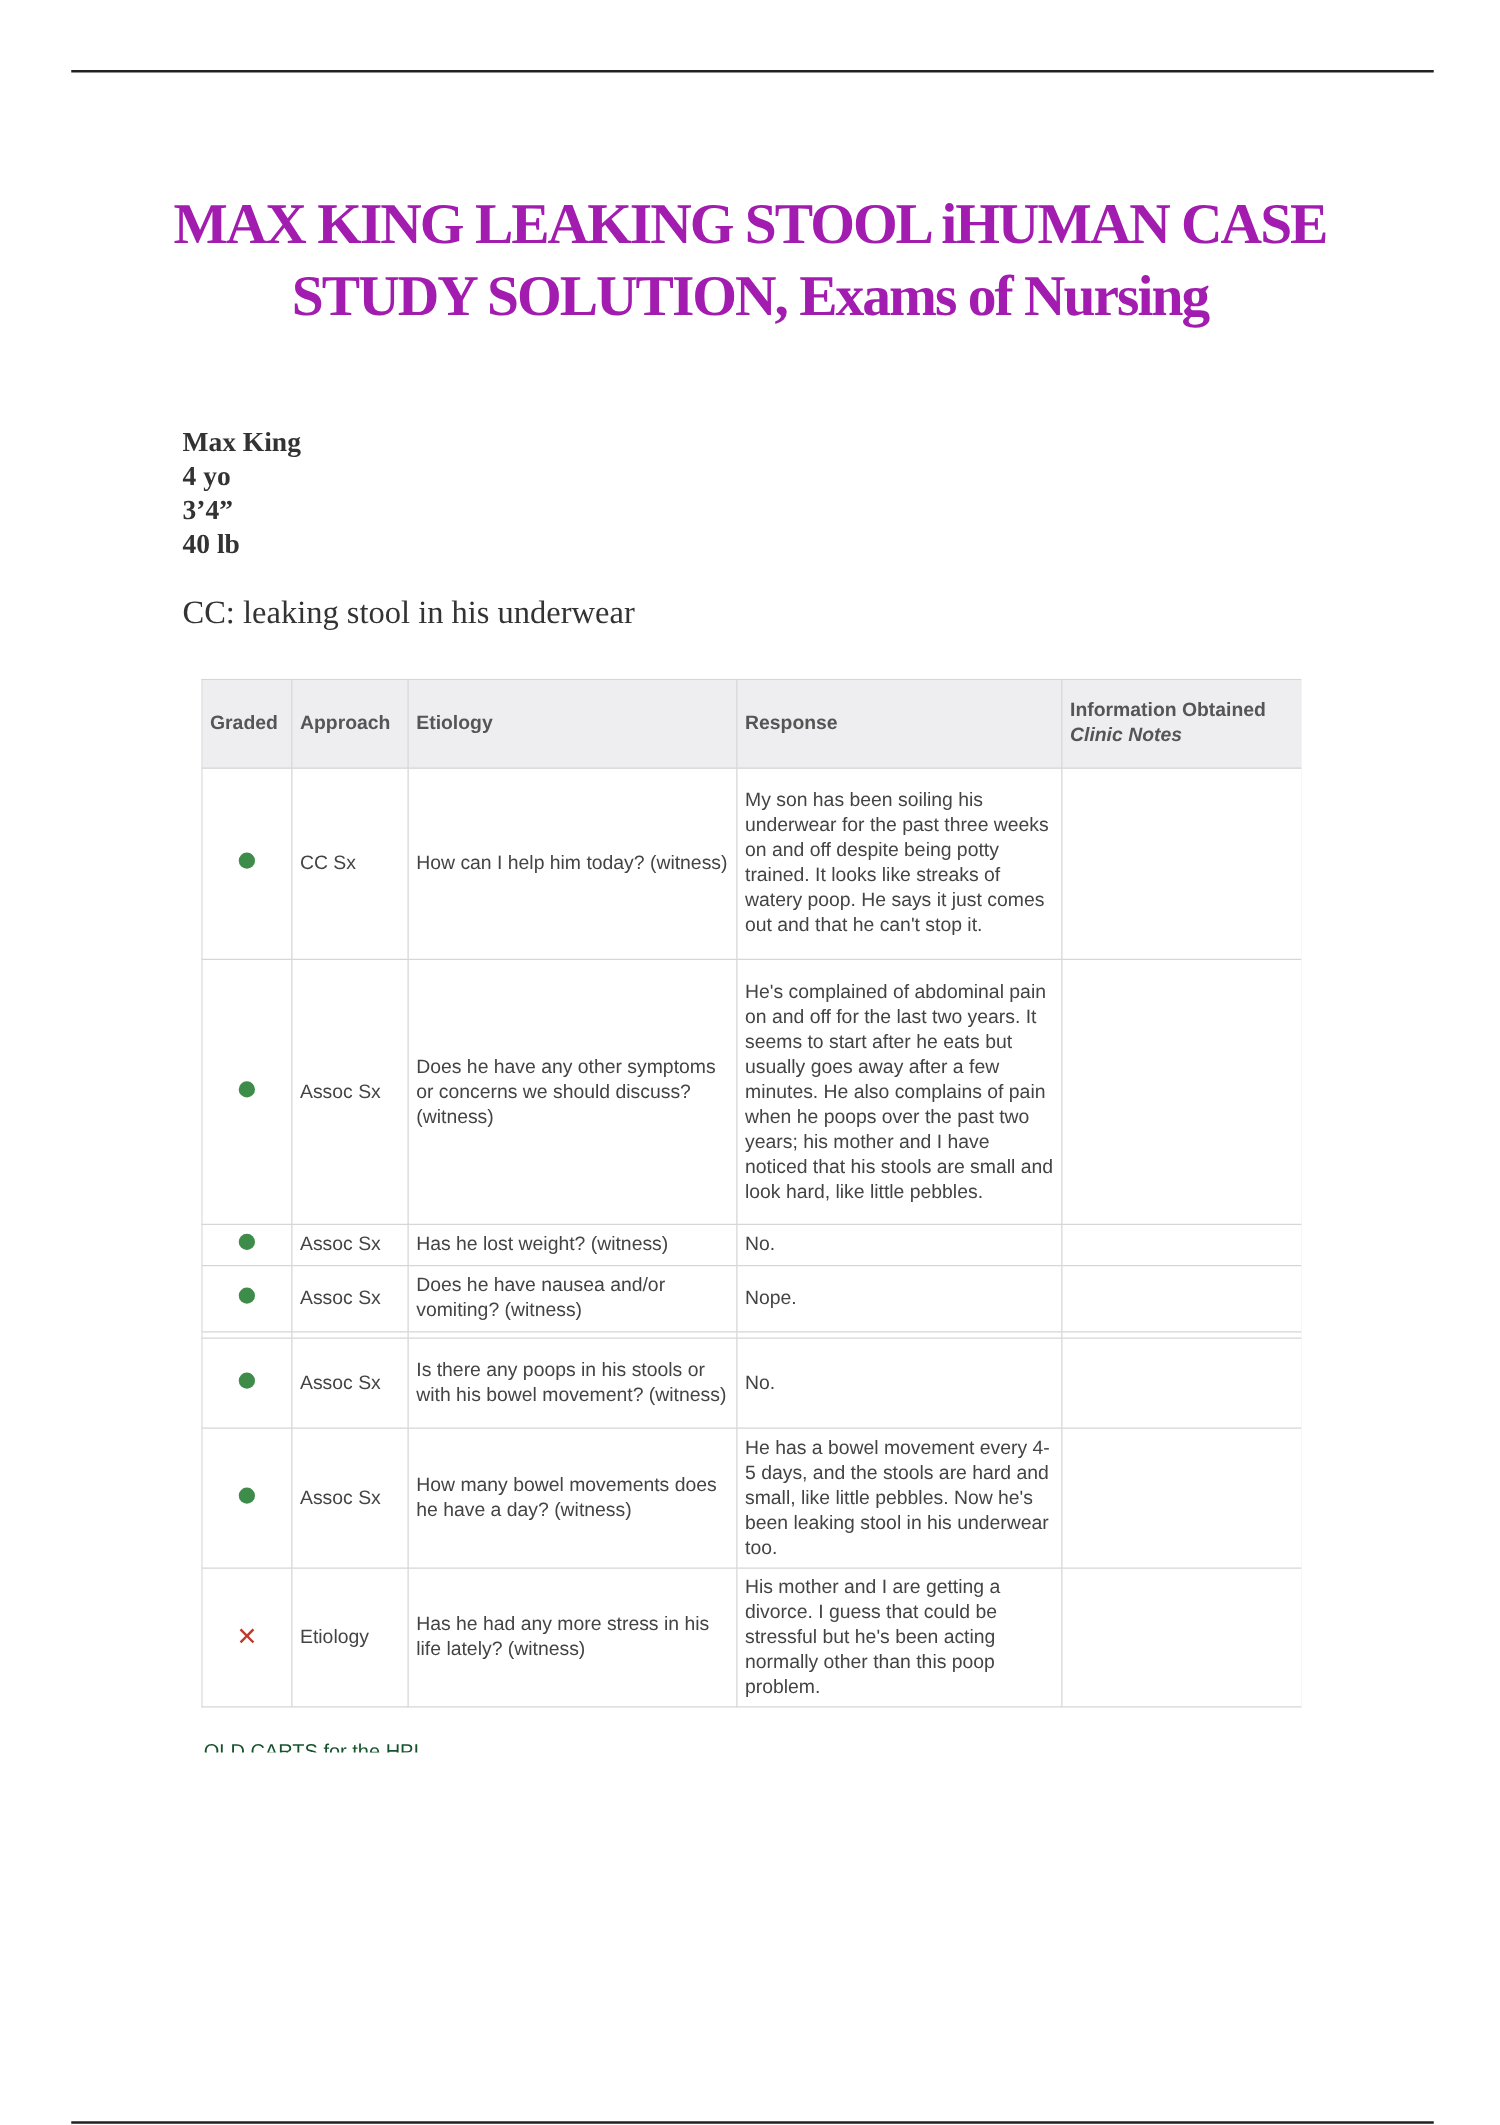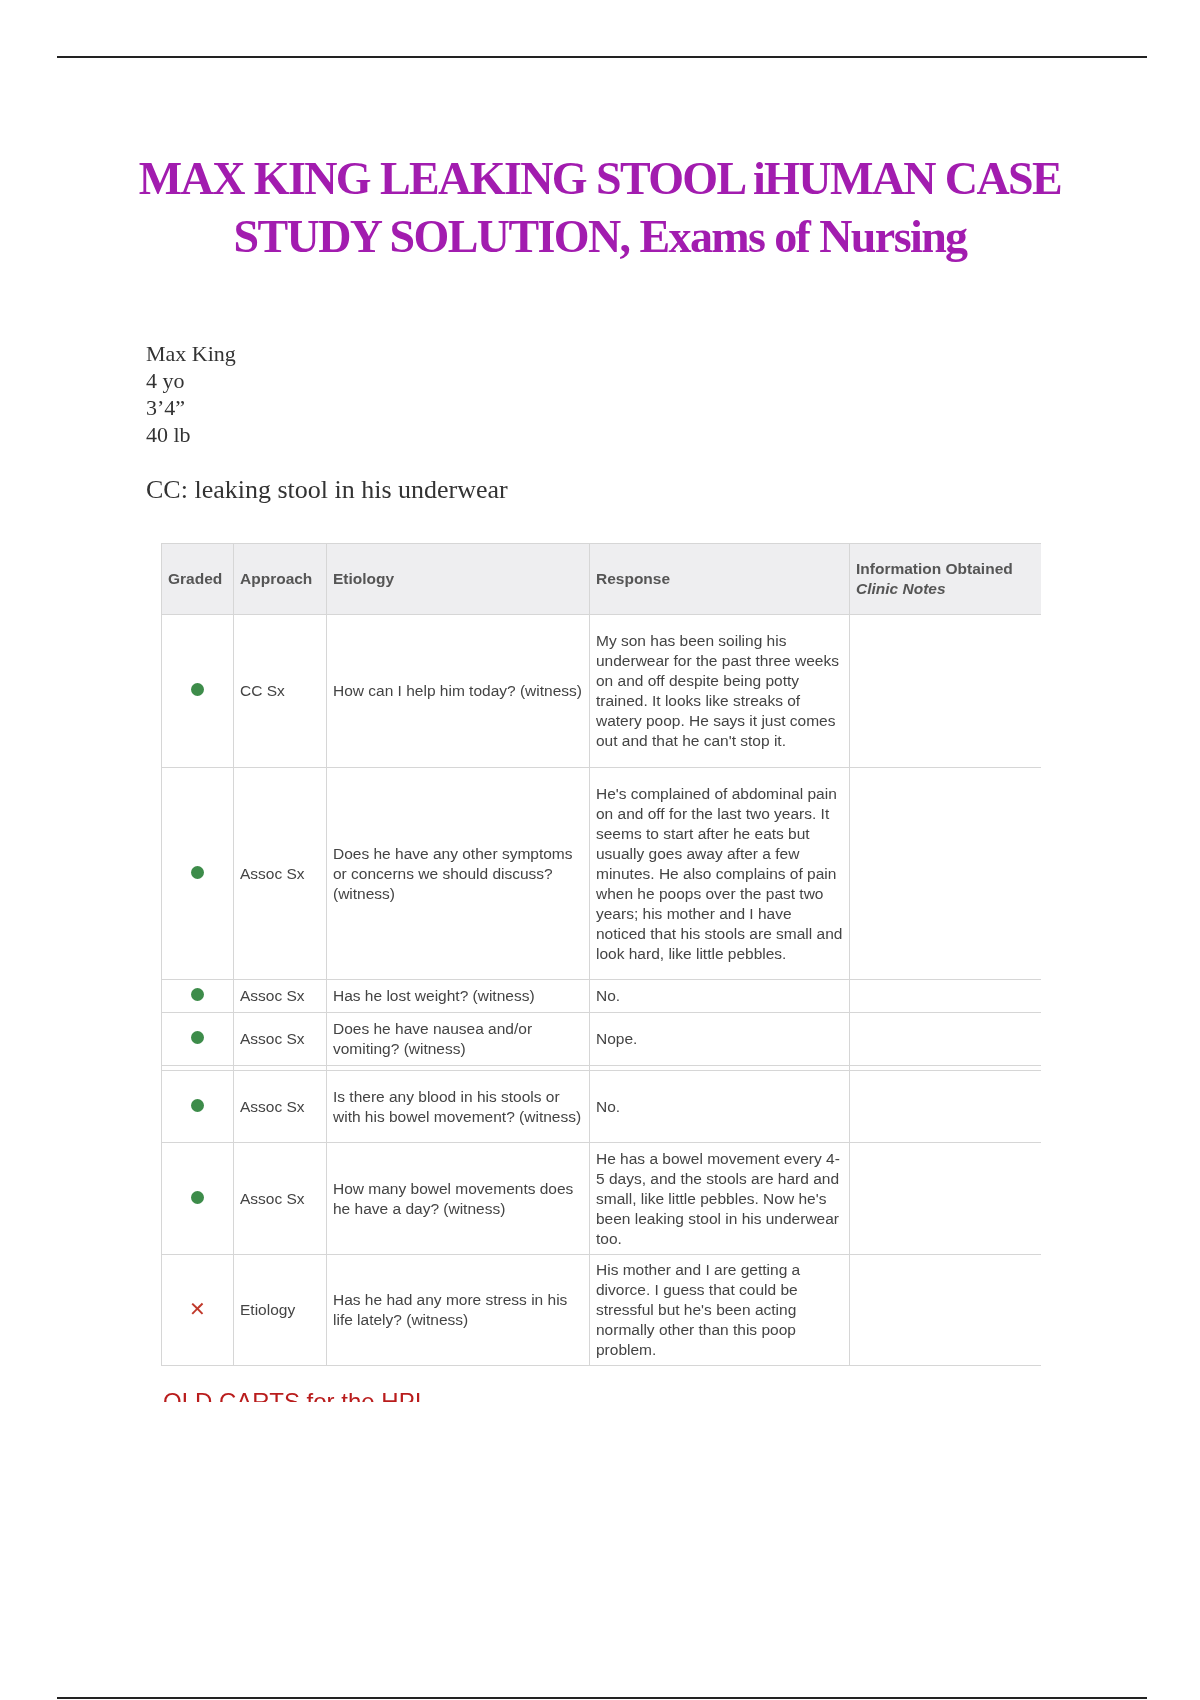--- a/index.html
+++ b/index.html
@@ -2,33 +2,33 @@
 <html><head>
   <meta charset="utf-8">
   <style>
     html, body { margin: 0; padding: 0; background: #ffffff; }
     body { width: 1200px; height: 1700px; position: relative; overflow: hidden; font-family: "Liberation Serif", serif; color: #111; }
     .rule { position: absolute; left: 57px; width: 1090px; height: 2px; background: #222; }
     .rule.top { top: 56px; }
     .rule.bottom { top: 1699px; }
     .title { position: absolute; top: 150px; left: 60px; width: 1080px; text-align: center; font-family: "Liberation Serif", serif; font-weight: bold; font-size: 46px; line-height: 58px; letter-spacing: -1.6px; color: #a21caf; }
     .patient { position: absolute; top: 340px; left: 146px; font-family: "Liberation Serif", serif; font-size: 22px; line-height: 27px; color: #333; }
-    .patient div { white-space: pre; }
+    .patient div { white-space: pre; font-weight: bold; }
     .cc { position: absolute; top: 475px; left: 146px; font-family: "Liberation Serif", serif; font-size: 26px; color: #333; }
     .table-wrap { position: absolute; top: 543px; left: 161px; width: 880px; height: 866px; overflow: hidden; }
     table { border-collapse: collapse; width: 880px; font-family: "Liberation Sans", sans-serif; font-size: 15.5px; color: #444; table-layout: fixed; }
     th, td { border: 1.5px solid #d6d6d6; vertical-align: middle; padding: 3px 6px; text-align: left; line-height: 20px; }
     th { background: #eeeef0; font-weight: bold; color: #555; height: 64px; }
     th em { font-style: italic; }
     col.c1 { width: 72px; } col.c2 { width: 93px; } col.c3 { width: 263px; } col.c4 { width: 260px; } col.c5 { width: 192px; }
     td.graded { text-align: center; padding: 0; }
     .dot { display: inline-block; width: 13px; height: 13px; border-radius: 50%; background: #3d8c4a; }
     .xmark { color: #c0392b; font-size: 20px; font-family: "DejaVu Sans", sans-serif; }
     tr.gap td { height: 4px; padding: 0; }
-    .cutoff { position: absolute; top: 1388px; left: 163px; font-family: "Liberation Sans", sans-serif; font-size: 24px; color: #b91c1c; height: 14px; overflow: hidden; line-height: 28px; }
+    .cutoff { position: absolute; top: 1388px; left: 163px; font-family: "Liberation Sans", sans-serif; font-size: 16px; color: #14532d; height: 14px; overflow: hidden; line-height: 28px; }
   </style>
 </head>
 <body>
 
 <div class="rule top"></div>
 
 <div class="title">MAX KING LEAKING STOOL iHUMAN CASE STUDY SOLUTION, Exams of Nursing</div>
 
 <div class="patient">
   <div>Max King</div>
@@ -89,21 +89,21 @@
       <tr class="gap">
         <td></td>
           <td></td>
           <td></td>
           <td></td>
           <td></td>
       </tr>
       <tr style="height:72px;">
         <td class="graded"><span class="dot"></span></td>
         <td>Assoc Sx</td>
-        <td>Is there any blood in his stools or with his bowel movement? (witness)</td>
+        <td>Is there any poops in his stools or with his bowel movement? (witness)</td>
         <td>No.</td>
         <td></td>
       </tr>
       <tr style="height:112px;">
         <td class="graded"><span class="dot"></span></td>
         <td>Assoc Sx</td>
         <td>How many bowel movements does he have a day? (witness)</td>
         <td>He has a bowel movement every 4-5 days, and the stools are hard and small, like little pebbles. Now he's been leaking stool in his underwear too.</td>
         <td></td>
       </tr>

